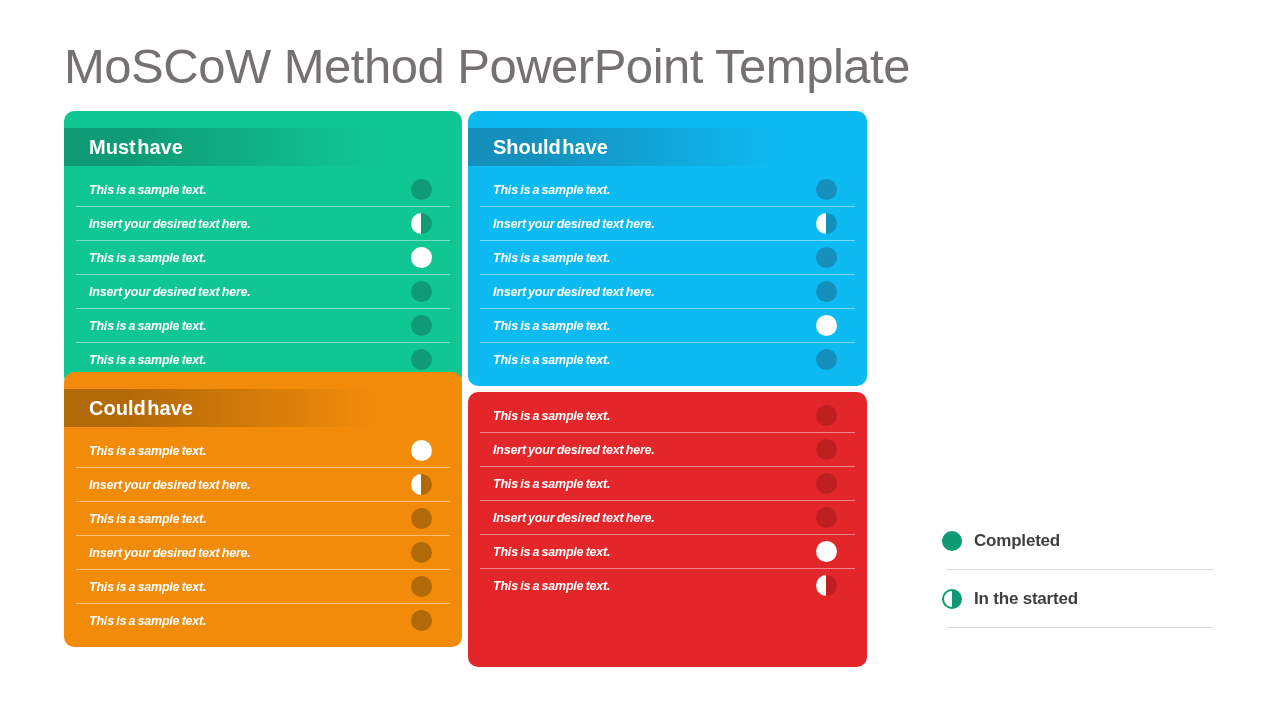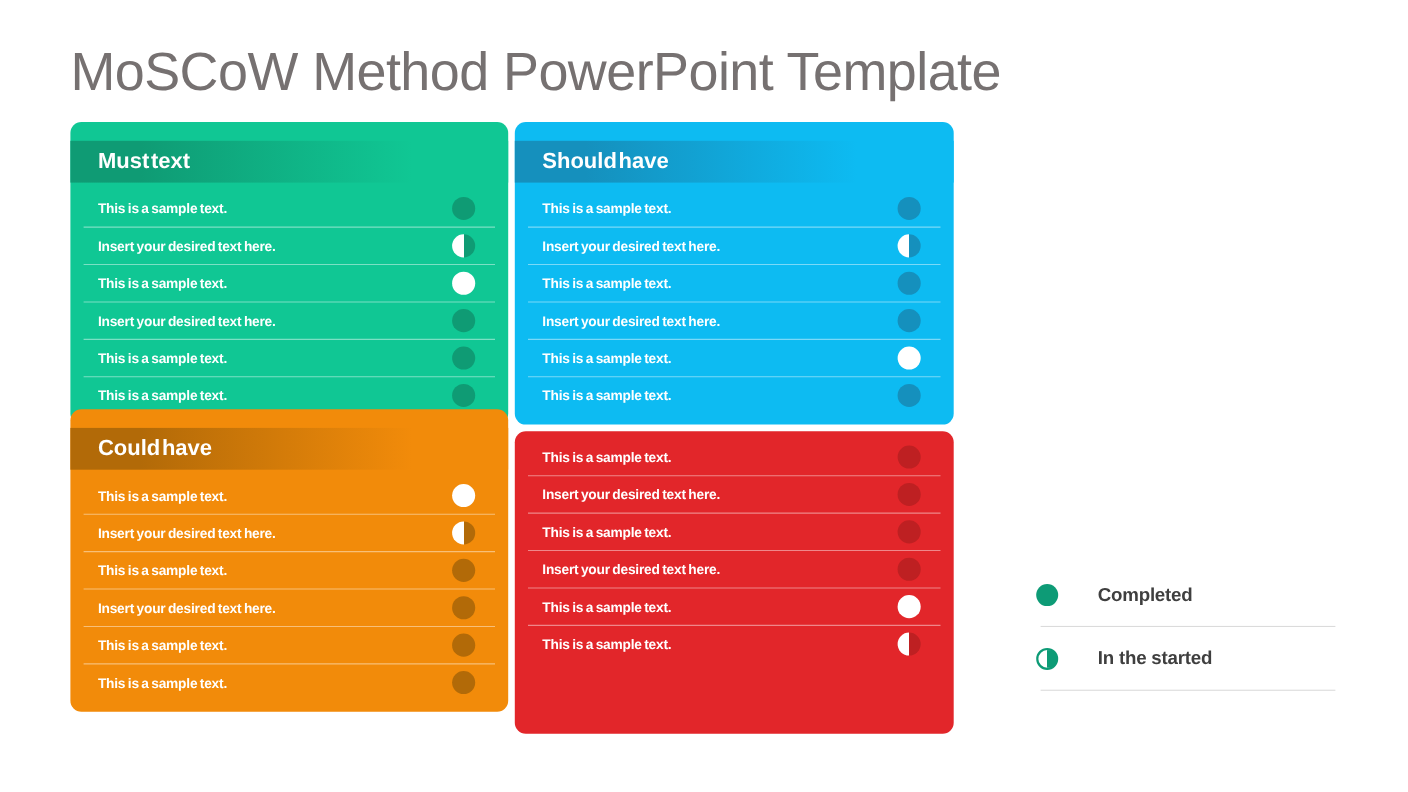--- a/index.html
+++ b/index.html
@@ -15,54 +15,54 @@
   .card{
     position:absolute;height:275px;border-radius:10px;background:var(--card);
   }
   .card-header{
     margin-top:17px;height:38px;display:flex;align-items:center;padding-left:25px;
     background:linear-gradient(90deg,var(--dark) 0%,var(--dark) 16%,var(--card) 78%);
   }
   .card-title{
     color:#ffffff;font-size:20px;font-weight:700;word-spacing:-4px;white-space:nowrap;
   }
-  .rows{margin-top:7px;}
+  .rows{margin-top:7px;font-style:italic;}
   .row{
     height:33px;margin:0 12px;padding:0 18px 0 13px;
     display:flex;align-items:center;justify-content:space-between;
     border-bottom:1px solid rgba(255,255,255,0.45);
   }
   .row:last-child{border-bottom:none;}
   .row-text{
     color:#ffffff;font-size:12.5px;font-weight:700;letter-spacing:-0.2px;word-spacing:-1px;white-space:nowrap;
   }
   .dot{width:21px;height:21px;border-radius:50%;flex-shrink:0;}
   .dot.completed{background:var(--dark);}
   .dot.not-started{background:#ffffff;}
   .dot.in-progress{background:linear-gradient(90deg,#ffffff 50%,var(--dark) 50%);}
   
   .legend{position:absolute;left:936px;top:512px;width:278px;}
-  .legend-item{height:57px;display:flex;align-items:center;gap:36px;padding-left:6px;}
+  .legend-item{height:57px;display:flex;align-items:center;gap:12px;padding-left:6px;}
   .legend-dot{width:20px;height:20px;border-radius:50%;box-sizing:border-box;flex-shrink:0;}
   .legend-dot.completed{background:var(--accent);}
   .legend-dot.in-progress{background:linear-gradient(90deg,#ffffff 50%,var(--accent) 50%);border:2px solid var(--accent);}
   .legend-dot.not-started{background:#ffffff;border:2.5px solid var(--accent);}
   .legend-divider{height:1px;background:#dbdbdb;margin-left:10px;}
   .legend-label{font-size:17px;font-weight:700;color:#3f3f3f;letter-spacing:-0.2px;white-space:nowrap;}
 </style>
 </head>
 <body>
 
 <div class="slide">
 
   <h1 class="title">MoSCoW Method PowerPoint Template</h1>
 
   <section class="card" style="left: 64px; top: 111px; width: 398px; --card: #10C794; --dark: #0F9B74;">
     <div class="card-header">
-      <span class="card-title">Must text</span>
+      <span class="card-title">Must have</span>
     </div>
     <div class="rows">
         <div class="row">
           <span class="row-text">This is a sample text.</span>
           <span class="dot completed"></span>
         </div>
         <div class="row">
           <span class="row-text">Insert your desired text here.</span>
           <span class="dot in-progress"></span>
         </div>

